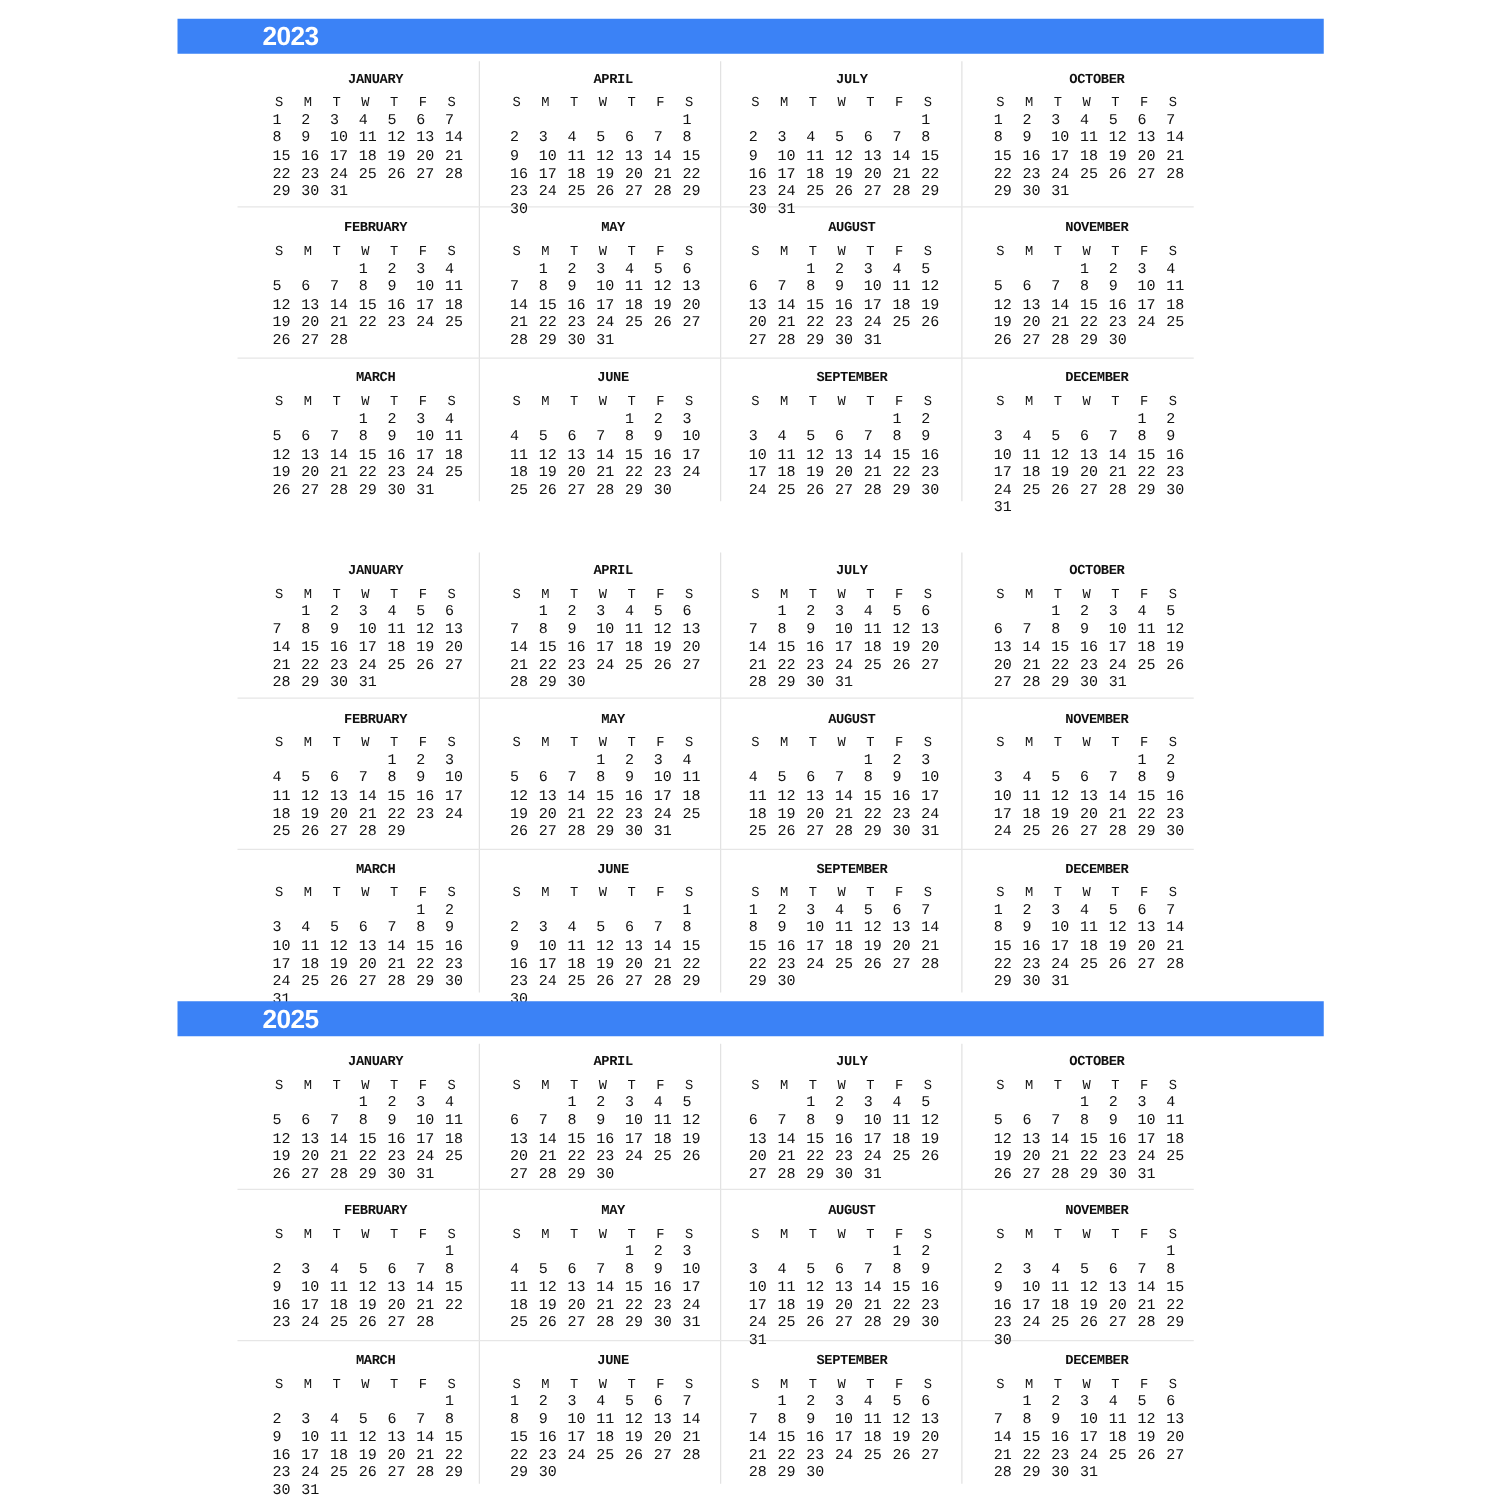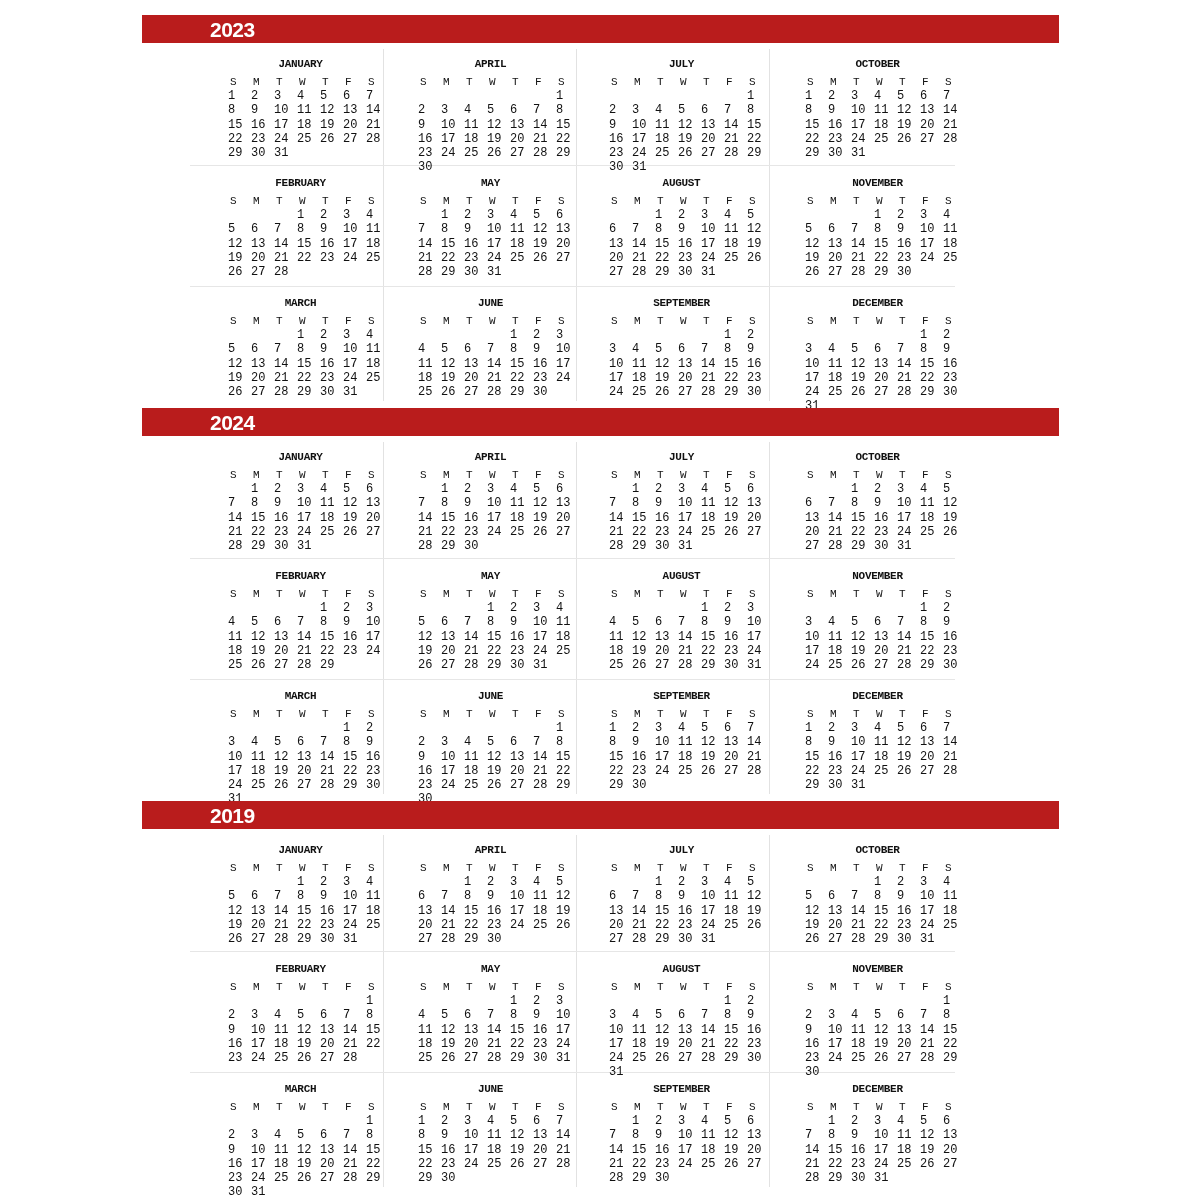--- a/index.html
+++ b/index.html
@@ -1,22 +1,22 @@
 <!DOCTYPE html>
 <html><head>
 <meta charset="utf-8">
 <style>
   html,body{margin:0;padding:0;background:#fff;}
   body{width:1200px;height:1200px;position:relative;overflow:hidden;font-family:"Liberation Serif","DejaVu Serif",serif;color:#111;}
   .year{position:absolute;left:0;width:1200px;height:393px;}
-  .bar{position:absolute;left:142px;top:0;width:917px;height:28px;background:#b91c1c;}
+  .bar{position:absolute;left:142px;top:0;width:917px;height:28px;background:#3b82f6;}
   .bar .yt{position:absolute;left:68px;top:3px;font-family:"Liberation Sans","DejaVu Sans",sans-serif;font-weight:bold;font-size:21px;color:#fff;letter-spacing:-0.5px;}
   .month{position:absolute;width:170px;height:118px;font-family:Liberation Mono, monospace;}
   .mname{position:absolute;left:0;top:-7px;width:161px;text-align:center;font-size:11px;font-weight:bold;letter-spacing:-0.3px;}
-  .grid{position:absolute;left:11px;top:7px;}
+  .grid{position:absolute;left:1px;top:7px;}
   .row{height:14.2px;white-space:nowrap;}
   .cell{display:inline-block;width:23px;font-size:12px;line-height:14px;text-align:left;text-indent:-3px;}
   .hdr .cell{text-indent:-1px;font-size:11px;}
   .vsep{position:absolute;width:1px;background:#e2e2e2;}
   .hsep{position:absolute;height:1px;background:#e6e6e6;}
 </style>
 </head>
 <body>
 
 <div id="root">
@@ -159,23 +159,20 @@
           <div class="row"><span class="cell">&nbsp;</span><span class="cell">&nbsp;</span><span class="cell">&nbsp;</span><span class="cell">&nbsp;</span><span class="cell">&nbsp;</span><span class="cell">1</span><span class="cell">2</span></div>
           <div class="row"><span class="cell">3</span><span class="cell">4</span><span class="cell">5</span><span class="cell">6</span><span class="cell">7</span><span class="cell">8</span><span class="cell">9</span></div>
           <div class="row"><span class="cell">10</span><span class="cell">11</span><span class="cell">12</span><span class="cell">13</span><span class="cell">14</span><span class="cell">15</span><span class="cell">16</span></div>
           <div class="row"><span class="cell">17</span><span class="cell">18</span><span class="cell">19</span><span class="cell">20</span><span class="cell">21</span><span class="cell">22</span><span class="cell">23</span></div>
           <div class="row"><span class="cell">24</span><span class="cell">25</span><span class="cell">26</span><span class="cell">27</span><span class="cell">28</span><span class="cell">29</span><span class="cell">30</span></div>
           <div class="row"><span class="cell">31</span><span class="cell">&nbsp;</span><span class="cell">&nbsp;</span><span class="cell">&nbsp;</span><span class="cell">&nbsp;</span><span class="cell">&nbsp;</span><span class="cell">&nbsp;</span></div>
         </div>
       </div>
     </div>
     <div class="year" style="top: 408px;">
-      <div class="bar">
-        <span class="yt">2024</span>
-      </div>
       <div class="vsep" style="left: 383px; top: 34px; height: 352px;"></div>
       <div class="vsep" style="left: 576px; top: 34px; height: 352px;"></div>
       <div class="vsep" style="left: 769px; top: 34px; height: 352px;"></div>
       <div class="hsep" style="left: 190px; width: 765px; top: 150px;"></div>
       <div class="hsep" style="left: 190px; width: 765px; top: 271px;"></div>
       <div class="month" style="left: 220px; top: 50px;">
         <div class="mname">JANUARY</div>
         <div class="grid">
           <div class="row hdr"><span class="cell">S</span><span class="cell">M</span><span class="cell">T</span><span class="cell">W</span><span class="cell">T</span><span class="cell">F</span><span class="cell">S</span></div>
           <div class="row"><span class="cell">&nbsp;</span><span class="cell">1</span><span class="cell">2</span><span class="cell">3</span><span class="cell">4</span><span class="cell">5</span><span class="cell">6</span></div>
@@ -304,21 +301,21 @@
           <div class="row"><span class="cell">1</span><span class="cell">2</span><span class="cell">3</span><span class="cell">4</span><span class="cell">5</span><span class="cell">6</span><span class="cell">7</span></div>
           <div class="row"><span class="cell">8</span><span class="cell">9</span><span class="cell">10</span><span class="cell">11</span><span class="cell">12</span><span class="cell">13</span><span class="cell">14</span></div>
           <div class="row"><span class="cell">15</span><span class="cell">16</span><span class="cell">17</span><span class="cell">18</span><span class="cell">19</span><span class="cell">20</span><span class="cell">21</span></div>
           <div class="row"><span class="cell">22</span><span class="cell">23</span><span class="cell">24</span><span class="cell">25</span><span class="cell">26</span><span class="cell">27</span><span class="cell">28</span></div>
           <div class="row"><span class="cell">29</span><span class="cell">30</span><span class="cell">31</span><span class="cell">&nbsp;</span><span class="cell">&nbsp;</span><span class="cell">&nbsp;</span><span class="cell">&nbsp;</span></div>
         </div>
       </div>
     </div>
     <div class="year" style="top: 801px;">
       <div class="bar">
-        <span class="yt">2019</span>
+        <span class="yt">2025</span>
       </div>
       <div class="vsep" style="left: 383px; top: 34px; height: 352px;"></div>
       <div class="vsep" style="left: 576px; top: 34px; height: 352px;"></div>
       <div class="vsep" style="left: 769px; top: 34px; height: 352px;"></div>
       <div class="hsep" style="left: 190px; width: 765px; top: 150px;"></div>
       <div class="hsep" style="left: 190px; width: 765px; top: 271px;"></div>
       <div class="month" style="left: 220px; top: 50px;">
         <div class="mname">JANUARY</div>
         <div class="grid">
           <div class="row hdr"><span class="cell">S</span><span class="cell">M</span><span class="cell">T</span><span class="cell">W</span><span class="cell">T</span><span class="cell">F</span><span class="cell">S</span></div>

